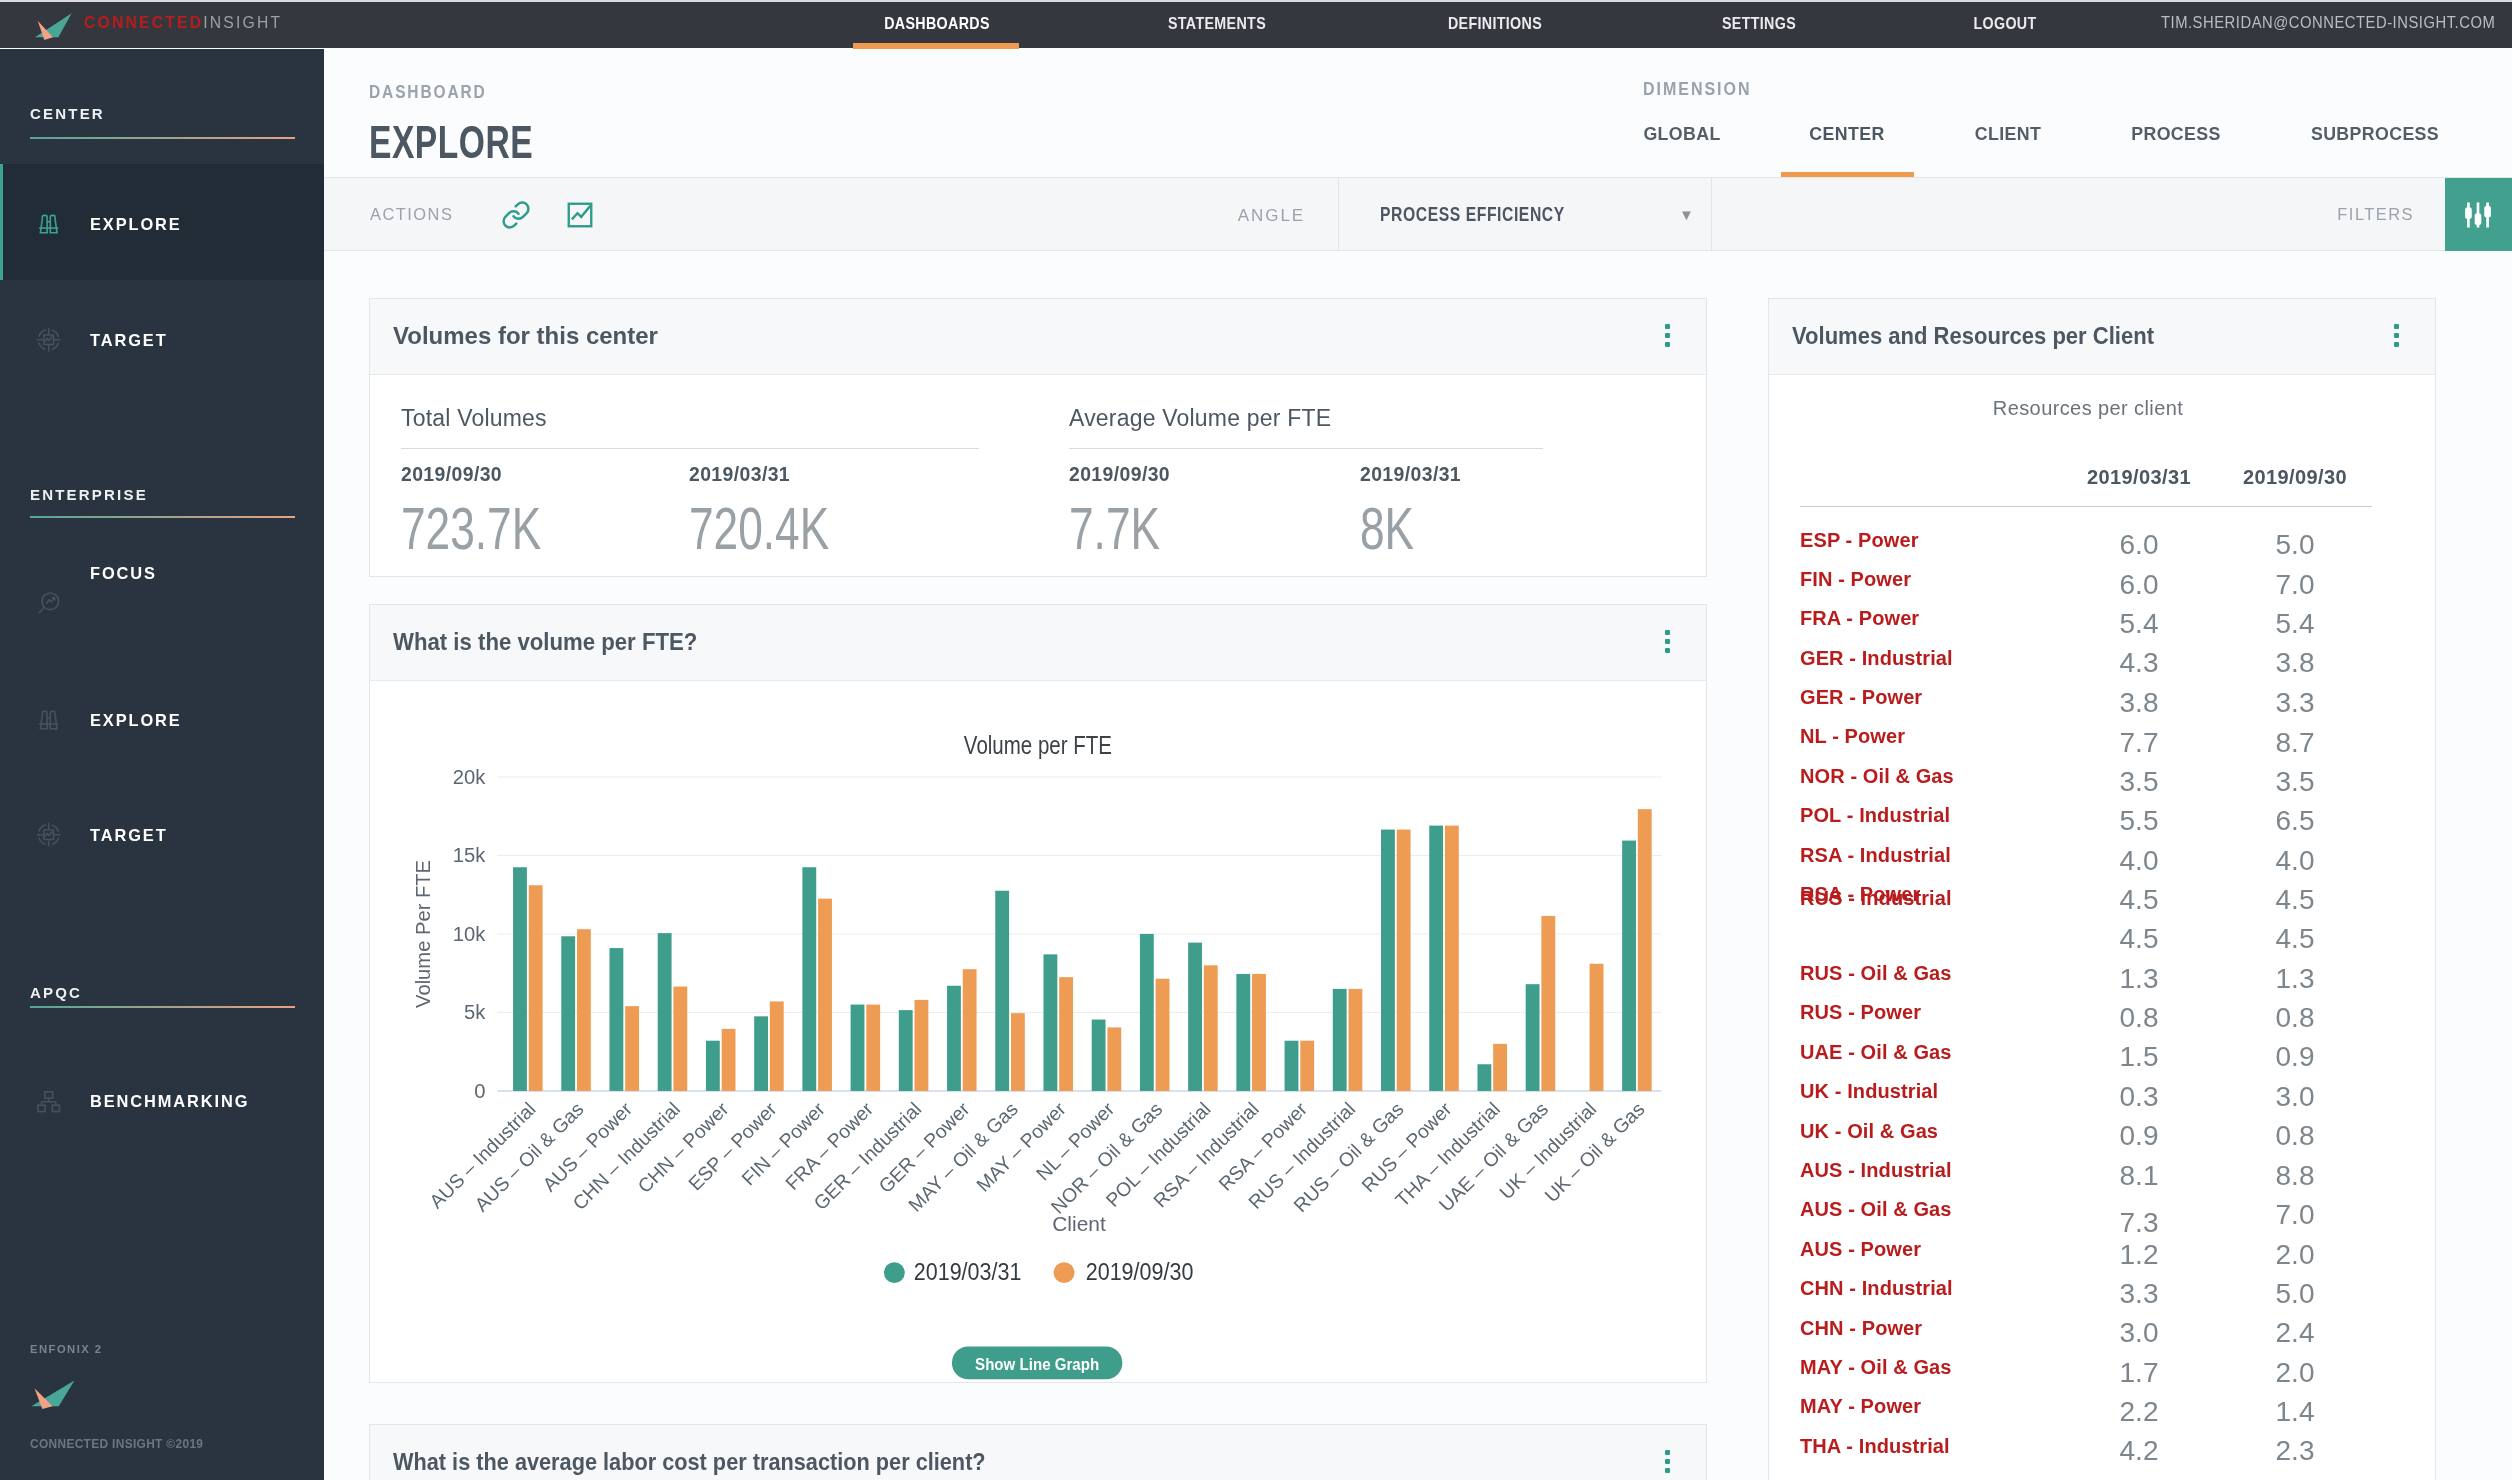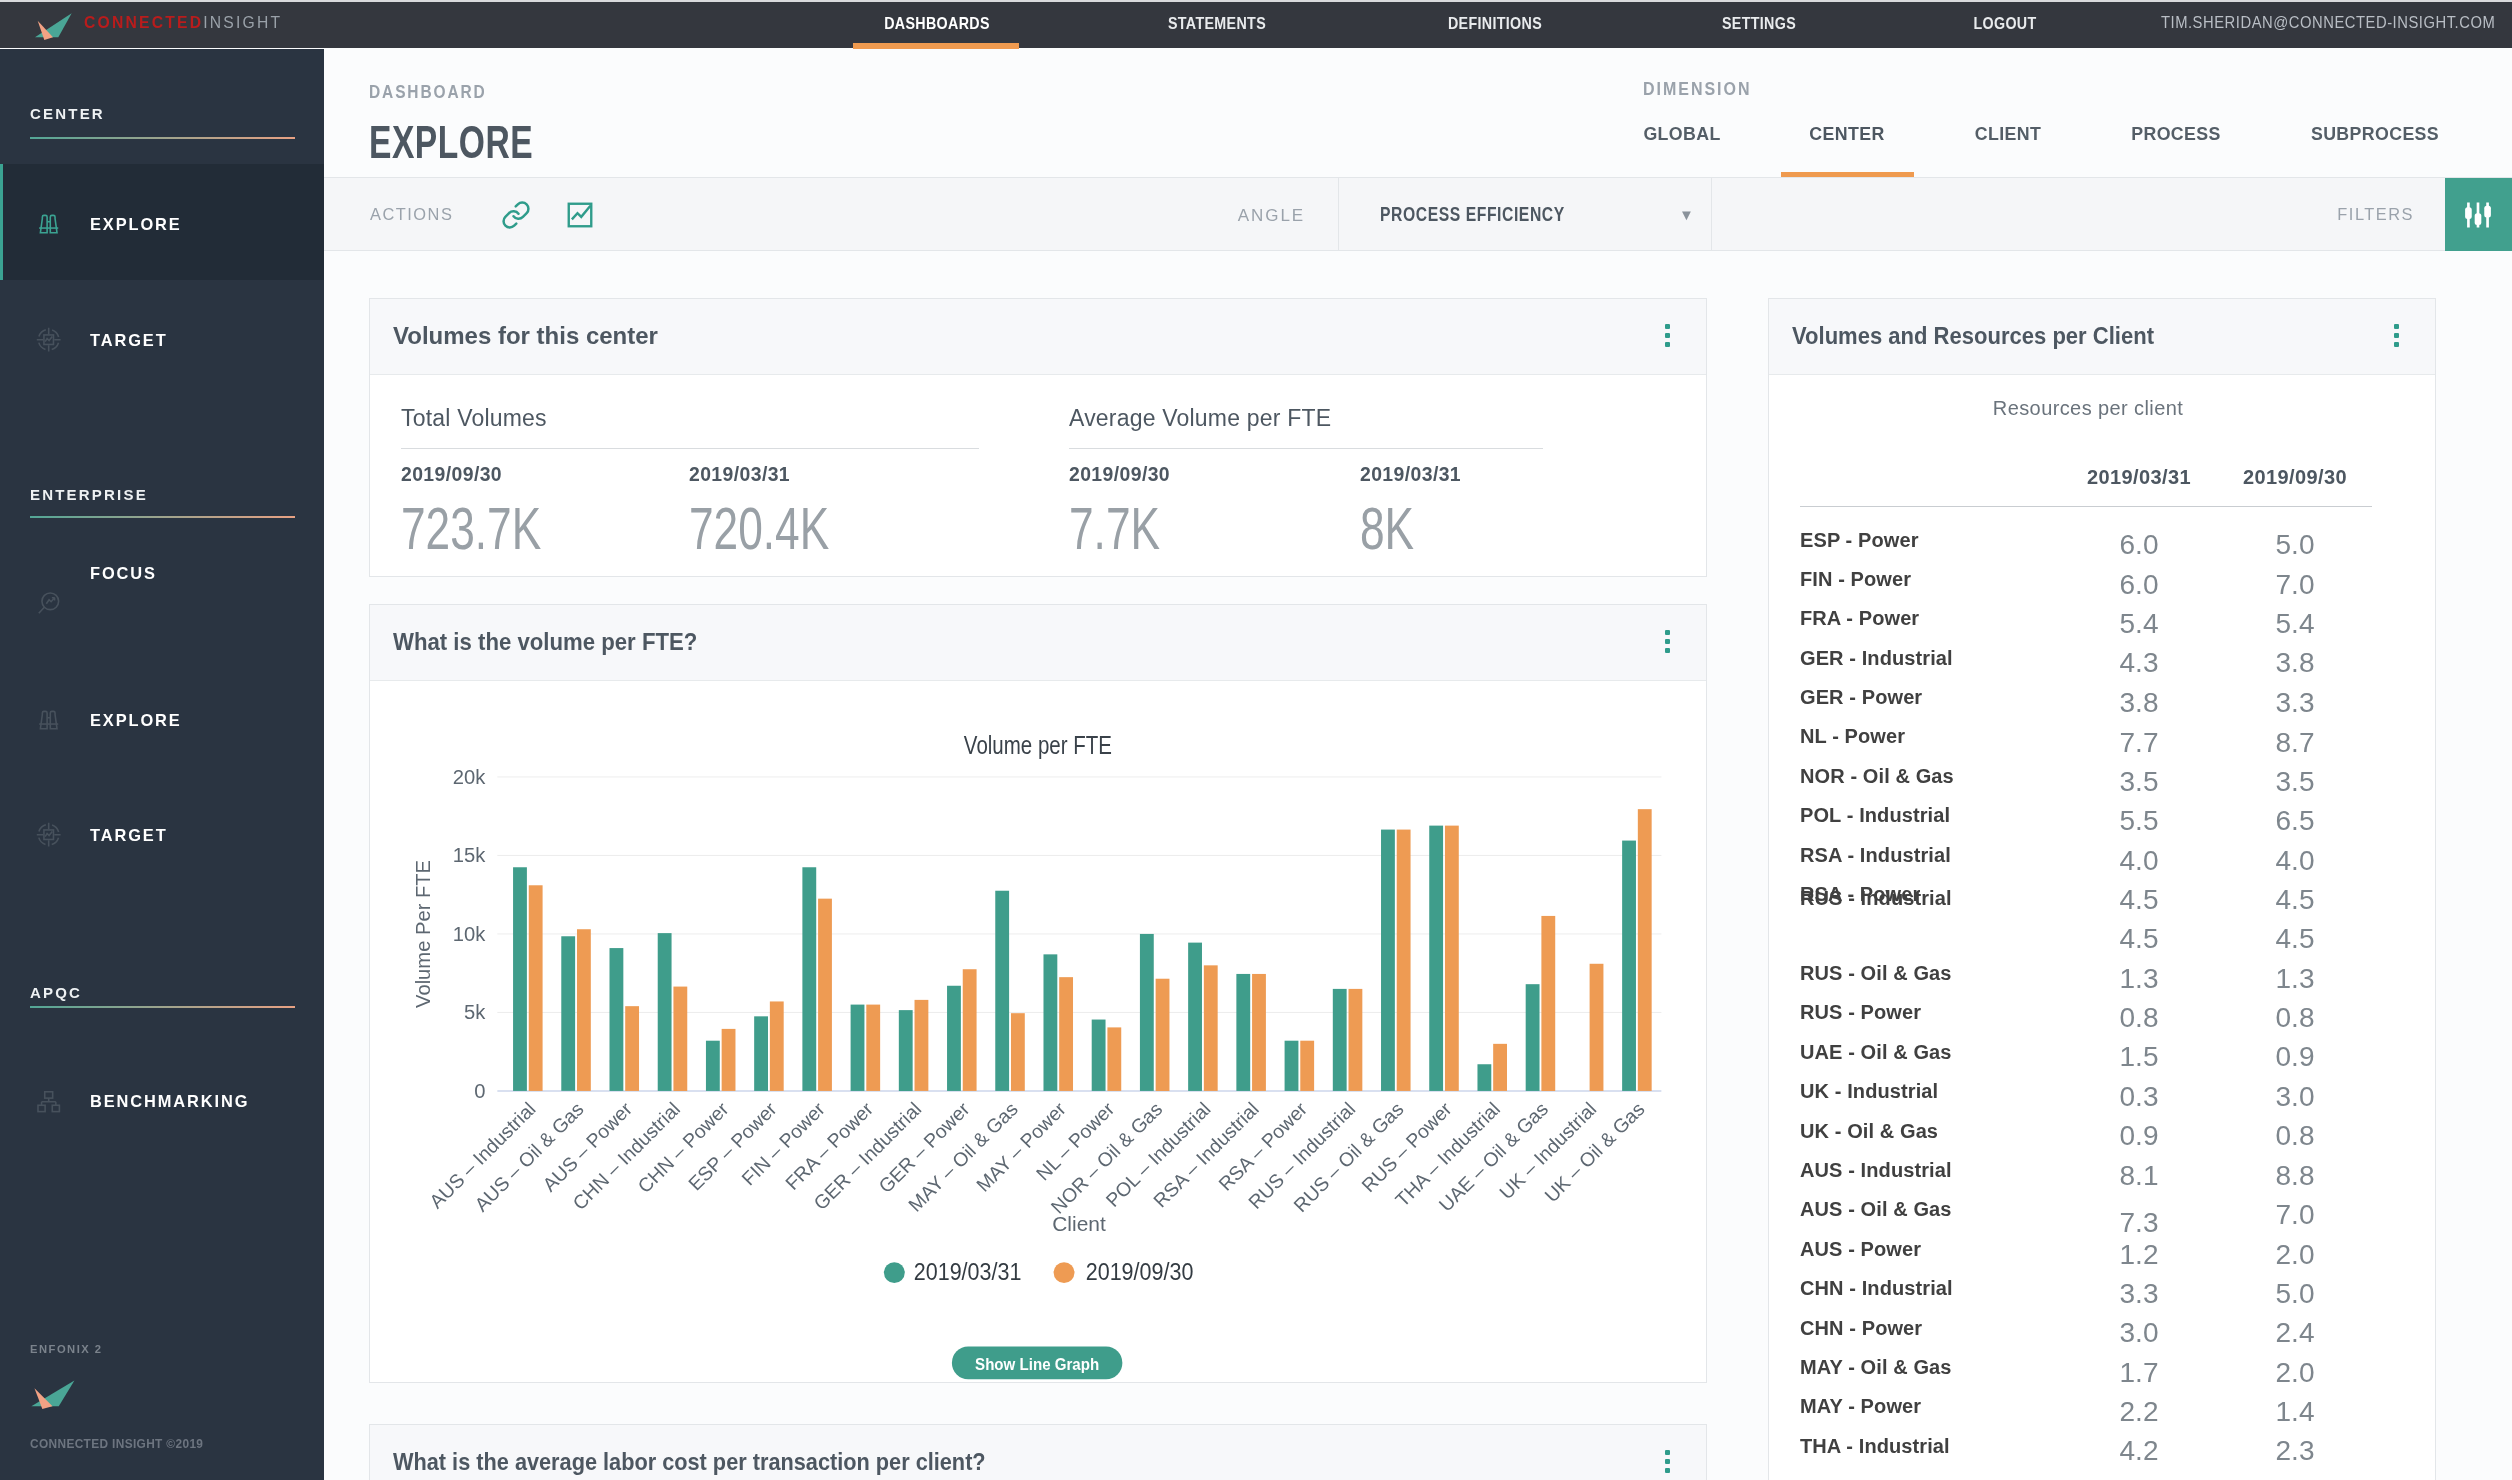--- a/index.html
+++ b/index.html
@@ -26,21 +26,21 @@
   border-bottom:0.7px solid #e7eaec}
 .ctitle{position:absolute;left:23px;top:23px;color:#4d5761;font-size:24px;font-weight:bold;
   letter-spacing:0;white-space:nowrap;transform-origin:0 0}
 .dots{position:absolute;top:25px;width:5.2px}
 .dots i{display:block;width:5.2px;height:5.2px;background:#2f9c8b;border-radius:1.1px;margin-bottom:3.7px}
 .h2s{color:#4d5761;font-size:23px;font-weight:normal;letter-spacing:0.2px;white-space:nowrap}
 .hr1{position:absolute;height:0.7px;background:#d9dcdf}
 .dt{position:absolute;color:#4d5761;font-size:19.4px;font-weight:bold;letter-spacing:0.4px}
 .bignum{position:absolute;color:#99a0a6;font-size:59px;letter-spacing:0px;
   transform:scaleX(.75);transform-origin:0 0;white-space:nowrap}
-.rlabel{color:#404040;font-size:20px;font-weight:bold;letter-spacing:0.1px;white-space:nowrap}
+.rlabel{color:#b91c1c;font-size:20px;font-weight:bold;letter-spacing:0.1px;white-space:nowrap}
 .rval{color:#7e868d;font-size:28px}
 </style></head>
 <body>
 
 <div class="topstrip"></div>
 <div class="nav"></div>
 <svg class="abs" style="left:33px;top:12px" width="40" height="28" viewBox="0 0 60 42" preserveAspectRatio="none">
     <polygon points="3,38 58,2 38,38" fill="#4aa696"></polygon>
     <polygon points="7,13 30,38 17,42" fill="#f2a284"></polygon>
   </svg>

